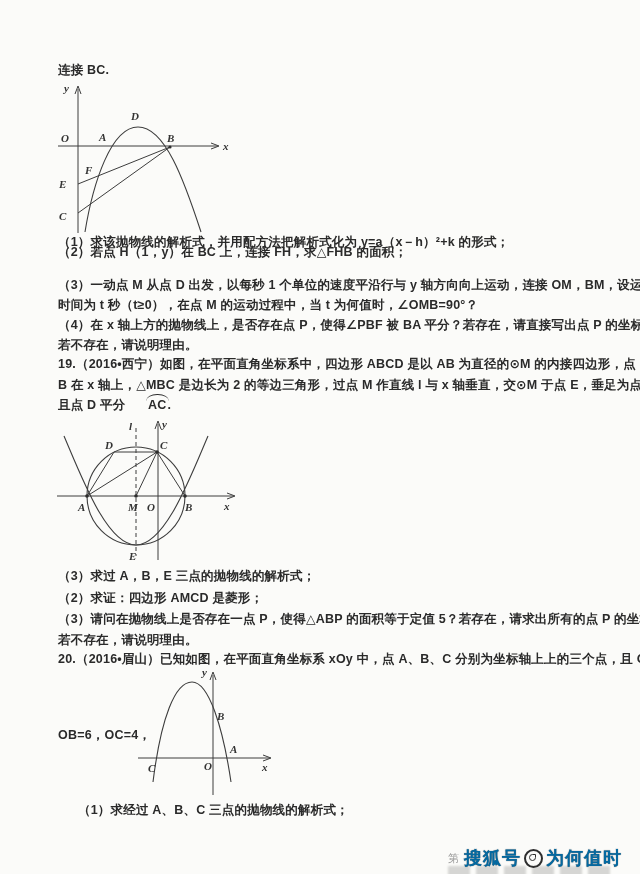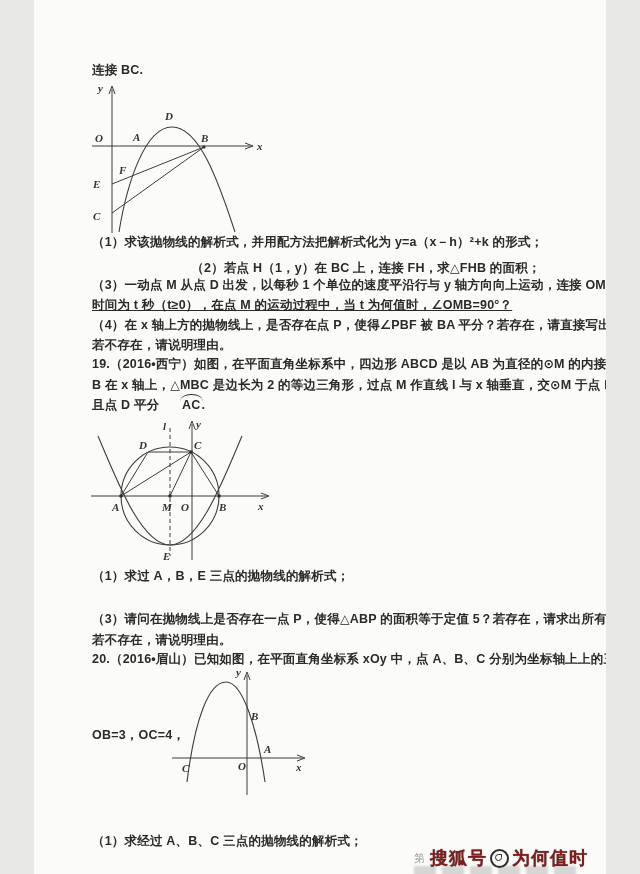--- a/index.html
+++ b/index.html
@@ -1,31 +1,31 @@
 <!DOCTYPE html>
 <html><head>
 <meta charset="utf-8">
 <style>
   html,body{margin:0;padding:0;}
   body{background:#e8e8e6;font-family:"Liberation Sans","DejaVu Sans",sans-serif;}
-  .page{position:relative;width:572px;height:874px;background:#fbfbf9;margin:0 auto;overflow:hidden;color:#262626;}
+  .page{position:relative;width:640px;height:874px;background:#fbfbf9;margin:0 auto;overflow:hidden;color:#262626;}
   .tline{position:absolute;left:58px;width:548px;font-size:12.5px;font-weight:600;letter-spacing:0.2px;color:#2a2a2a;white-space:nowrap;}
   .fig{position:absolute;}
   .fig svg{display:block;}
   .fig text{font-family:"Liberation Serif","DejaVu Serif",serif;font-style:italic;font-size:11px;fill:#333;font-weight:600;}
   .stroke{stroke:#3d3d3d;stroke-width:1.1;fill:none;}
   .thin{stroke:#3d3d3d;stroke-width:1;fill:none;}
   .dashed{stroke:#3d3d3d;stroke-width:1;fill:none;stroke-dasharray:4 3;}
   .dot{fill:#2d2d2d;}
   .overarc{position:relative;display:inline-block;padding:0 1px;margin-left:18px;}
   .overarc::before{content:"";position:absolute;left:-1px;right:-1px;top:-4px;height:6px;
     border-top:1.5px solid #2a2a2a;border-radius:50% 50% 0 0 / 100% 100% 0 0;}
   .watermark{position:absolute;right:18px;bottom:4px;display:flex;align-items:center;gap:3px;}
   .wm-page{font-size:11px;color:#9a9a9a;margin-right:2px;}
-  .wm-text{font-size:18px;font-weight:bold;color:#7f1d1d;letter-spacing:1px;text-shadow:0 0 1px #555;}
+  .wm-text{font-size:18px;font-weight:bold;color:#0369a1;letter-spacing:1px;text-shadow:0 0 1px #555;}
   .wm-logo{width:15px;height:15px;border:2px solid #2e2e2e;border-radius:50%;position:relative;display:inline-block;}
   .wm-logo::after{content:"";position:absolute;left:3px;top:3px;width:5px;height:5px;border:1.5px solid #2e2e2e;border-radius:50% 0 50% 50%;}
   .faint-row{position:absolute;right:30px;bottom:-6px;display:flex;gap:6px;opacity:.55;filter:blur(1px);}
   .faint-row span{display:inline-block;width:22px;height:14px;background:#b9b9b7;}
 </style>
 </head>
 <body>
 
 <div class="page">
 
@@ -51,23 +51,23 @@
       <text x="44" y="61">A</text>
       <text x="76" y="40">D</text>
       <text x="112" y="62">B</text>
       <text x="30" y="94">F</text>
       <text x="4" y="108">E</text>
       <text x="4" y="140">C</text>
     </svg>
   </div>
 
   <div class="tline" style="top:234px;">（1）求该抛物线的解析式，并用配方法把解析式化为 y=a（x－h）²+k 的形式；</div>
-  <div class="tline" style="top:260px;text-align:center;">（2）若点 H（1，y）在 BC 上，连接 FH，求△FHB 的面积；</div>
+  <div class="tline" style="top:244px;">（2）若点 H（1，y）在 BC 上，连接 FH，求△FHB 的面积；</div>
   <div class="tline" style="top:277px;">（3）一动点 M 从点 D 出发，以每秒 1 个单位的速度平沿行与 y 轴方向向上运动，连接 OM，BM，设运动</div>
-  <div class="tline" style="top:297px;text-decoration:underline;">时间为 t 秒（t≥0），在点 M 的运动过程中，当 t 为何值时，∠OMB=90°？</div>
+  <div class="tline" style="top:297px;">时间为 t 秒（t≥0），在点 M 的运动过程中，当 t 为何值时，∠OMB=90°？</div>
   <div class="tline" style="top:317px;">（4）在 x 轴上方的抛物线上，是否存在点 P，使得∠PBF 被 BA 平分？若存在，请直接写出点 P 的坐标；</div>
   <div class="tline" style="top:337px;">若不存在，请说明理由。</div>
 
   <div class="tline" style="top:356px;">19.（2016•西宁）如图，在平面直角坐标系中，四边形 ABCD 是以 AB 为直径的⊙M 的内接四边形，点 A，</div>
   <div class="tline" style="top:377px;">B 在 x 轴上，△MBC 是边长为 2 的等边三角形，过点 M 作直线 l 与 x 轴垂直，交⊙M 于点 E，垂足为点 M，</div>
   <div class="tline" style="top:397px;"><span>且点 D 平分 </span><span class="overarc">AC</span><span>.</span></div>
 
   <div class="fig" style="left:52px;top:416px;">
     <svg width="196" height="150" viewBox="0 0 196 150">
 
@@ -99,21 +99,22 @@
       <text x="26" y="95">A</text>
       <text x="76" y="95">M</text>
       <text x="95" y="95">O</text>
       <text x="133" y="95">B</text>
       <text x="108" y="33">C</text>
       <text x="53" y="33">D</text>
       <text x="77" y="144">E</text>
     </svg>
   </div>
 
-  <div class="tline" style="top:568px;">（1）求过 A，B，E 三点的抛物线的解析式；</div>
+  <div class="tline" style="top:568px;">（3）求过 A，B，E 三点的抛物线的解析式；</div>
+  <div class="tline" style="top:590px;">（2）求证：四边形 AMCD 是菱形；</div>
   <div class="tline" style="top:611px;">（3）请问在抛物线上是否存在一点 P，使得△ABP 的面积等于定值 5？若存在，请求出所有的点 P 的坐标；</div>
   <div class="tline" style="top:632px;">若不存在，请说明理由。</div>
 
   <div class="tline" style="top:651px;">20.（2016•眉山）已知如图，在平面直角坐标系 xOy 中，点 A、B、C 分别为坐标轴上上的三个点，且 OA=1，</div>
 
   <div class="fig" style="left:130px;top:668px;">
     <svg width="150" height="130" viewBox="0 0 150 130">
       <line class="thin" x1="83" y1="7" x2="83" y2="127"></line>
       <path class="thin" d="M80,12 L83,4 L86,12"></path>
       <line class="thin" x1="8" y1="90" x2="139" y2="90"></line>
@@ -121,23 +122,23 @@
       <path class="stroke" d="M23,114 C31,50 45,14 62,14 C79,14 93,60 101,114"></path>
       <text x="72" y="8">y</text>
       <text x="132" y="103">x</text>
       <text x="74" y="102">O</text>
       <text x="18" y="104">C</text>
       <text x="87" y="52">B</text>
       <text x="100" y="85">A</text>
     </svg>
   </div>
 
-  <div class="tline" style="top:727px;">OB=3，OC=4，</div>
+  <div class="tline" style="top:727px;">OB=6，OC=4，</div>
 
-  <div class="tline" style="top:833px;">（1）求经过 A、B、C 三点的抛物线的解析式；</div>
+  <div class="tline" style="top:802px;margin-left:20px;">（1）求经过 A、B、C 三点的抛物线的解析式；</div>
 
   <div class="faint-row">
     <span></span>
       <span></span>
       <span></span>
       <span></span>
       <span></span>
       <span></span>
   </div>
 

